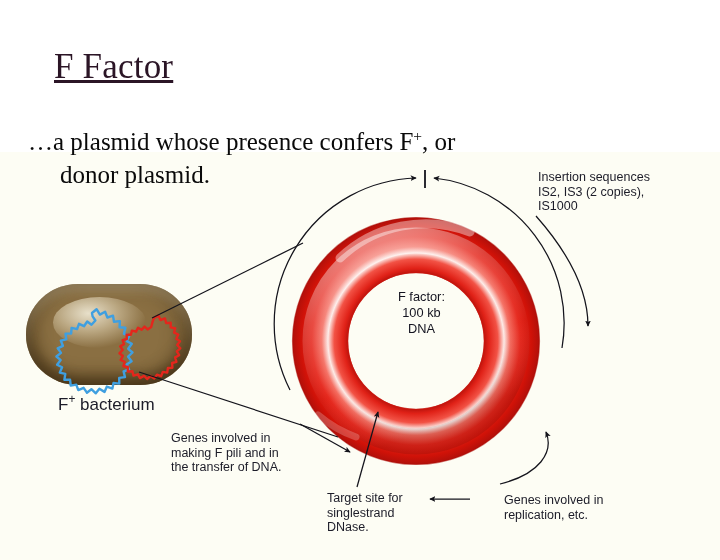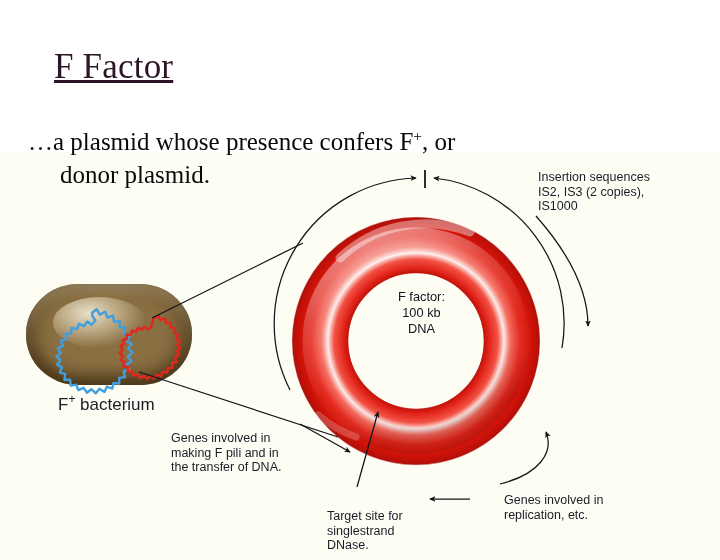--- a/index.html
+++ b/index.html
@@ -66,21 +66,21 @@
   }
   .fig-label sup {
     font-size: 0.7em;
     vertical-align: super;
     line-height: 0;
   }
 
   #lbl-insertion { left: 538px; top: 170px; }
   #lbl-fplus    { left: 58px;  top: 398px; font-size: 17px; }
   #lbl-pili     { left: 171px; top: 431px; }
-  #lbl-target   { left: 327px; top: 491px; margin-top: 18px; }
+  #lbl-target   { left: 327px; top: 491px; }
   #lbl-repl     { left: 504px; top: 493px; }
 
   #lbl-center {
     position: absolute;
     left: 398px;
     top: 289px;
     font-size: 12.8px;
     line-height: 16px;
     color: #141420;
     text-align: center;

